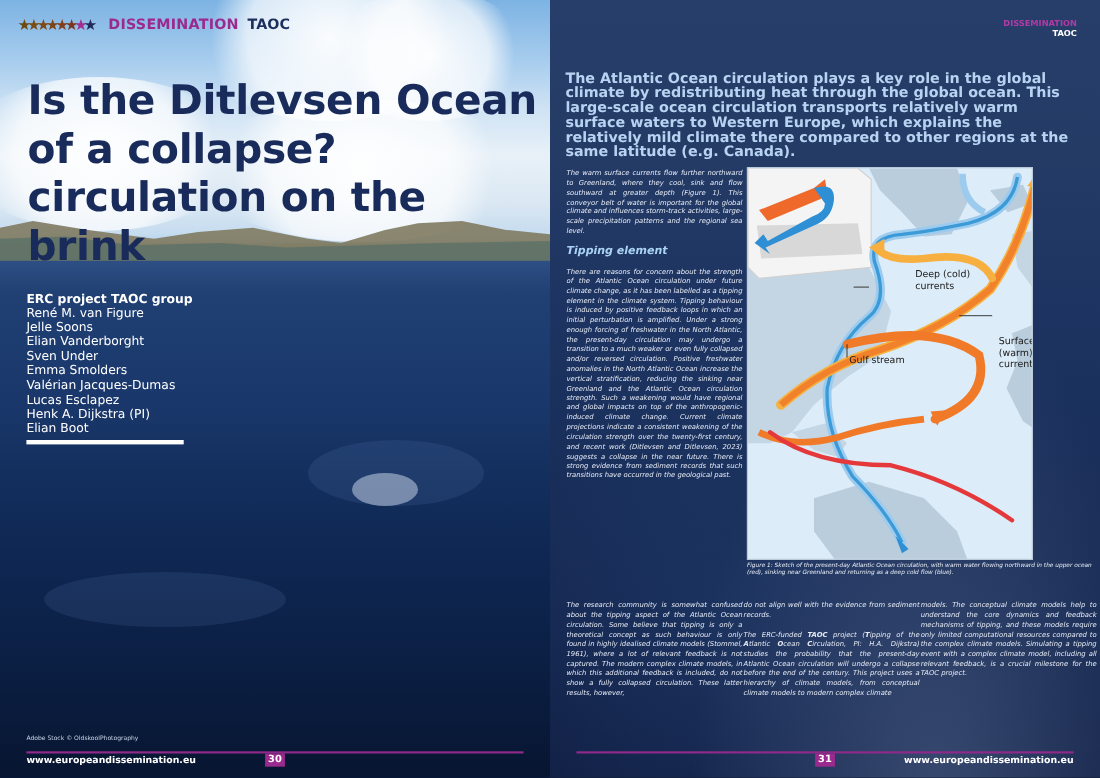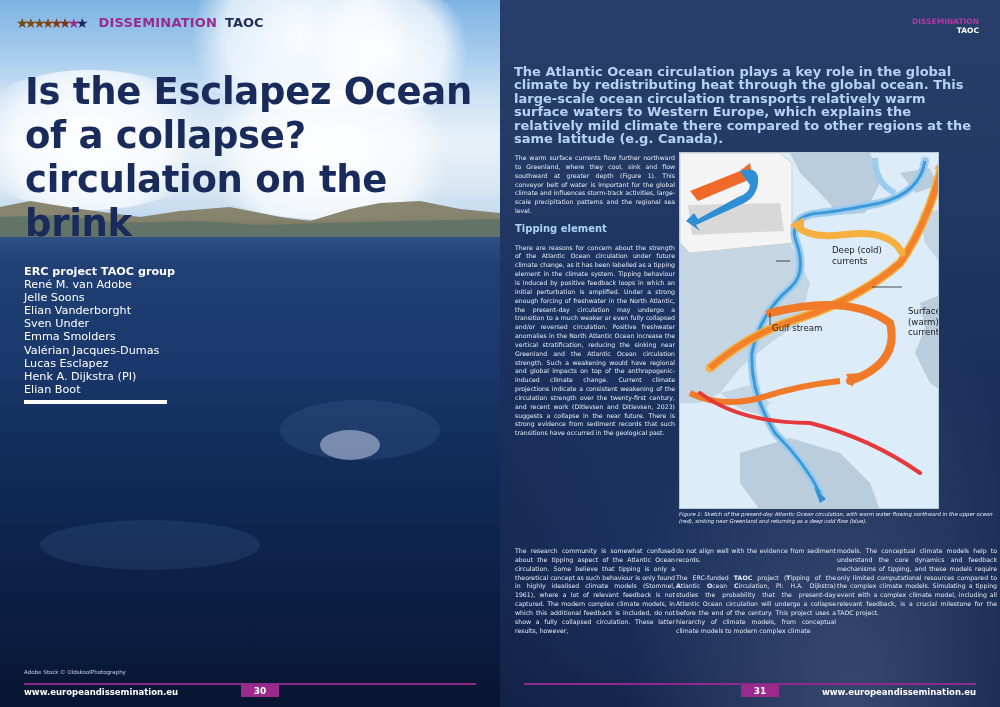--- a/index.html
+++ b/index.html
@@ -34,38 +34,38 @@
     font-size: 37px; line-height: 44px; color: #182b5a; letter-spacing: -0.3px;
   }
 
   .authors { position: absolute; left: 24px; top: 265px; color: #fff; font-size: 11.2px; line-height: 13.1px; }
   .authors .group { font-weight: bold; }
   .authors-bar { position: absolute; left: 24px; top: 400px; width: 143px; height: 4px; background: #fff; }
 
   .photo-credit { position: absolute; left: 24px; top: 669px; font-size: 5.5px; color: #c9d4e6; }
 
   .footer-line { position: absolute; top: 683px; height: 2px; background: #8e2a8a; }
-  .page-num { position: absolute; top: 685px; width: 38px; height: 12px; background: #9b2a8e; color: #fff; font-size: 9px; font-weight: bold; text-align: center; line-height: 12px; }
+  .page-num { position: absolute; top: 685px; width: 18px; height: 12px; background: #9b2a8e; color: #fff; font-size: 9px; font-weight: bold; text-align: center; line-height: 12px; }
   .footer-url { position: absolute; top: 687px; font-size: 8.5px; font-weight: bold; color: #fff; }
 
   
   .page-right {
     position: relative; width: 500px; height: 707px; overflow: hidden;
     background:
       radial-gradient(ellipse at 70% 105%, rgba(90,110,150,0.55) 0%, rgba(30,50,90,0) 45%),
       radial-gradient(ellipse at 30% 80%, rgba(40,70,120,0.35) 0%, rgba(30,50,90,0) 40%),
       linear-gradient(180deg, #263e69 0%, #243b66 20%, #1d3462 40%, #182d58 60%, #142750 80%, #111f44 100%);
   }
   .header-right { position: absolute; right: 21px; top: 17px; text-align: right; font-weight: bold; font-size: 7.5px; line-height: 9px; }
   .header-right .d { color: #b33aa6; }
   .header-right .t { color: #fff; }
 
   .intro { position: absolute; left: 14px; top: 65px; width: 460px; color: #b8d3f2; font-size: 13px; line-height: 13.4px; font-weight: bold; }
 
-  .col { position: absolute; color: #e6ebf5; font-size: 6.2px; line-height: 8.85px; text-align: justify; }
+  .col { position: absolute; color: #e6ebf5; font-size: 6.2px; line-height: 8.85px; text-align: justify; font-style: italic; }
   .col p { margin-bottom: 8.85px; }
   .subhead { color: #a9d2f3; font-size: 10px; font-weight: bold; margin: 4px 0 10px 0; }
 
   .figure { position: absolute; left: 179px; top: 152px; width: 260px; height: 357px; background: #dcecf8; border: 1px solid #b8c9d8; overflow: hidden; }
   .fig-label { position: absolute; font-size: 8.6px; line-height: 10.5px; color: #1a1a1a; }
   .caption { position: absolute; left: 179px; top: 511px; width: 318px; font-size: 5.3px; line-height: 7px; color: #e9eef6; font-style: italic; }
 </style>
 </head>
 <body>
 
@@ -96,28 +96,28 @@
           <span style="color:#823e19">★</span>
           <span style="color:#7c3620">★</span>
           <span style="color:#a02d8f">★</span>
           <span style="color:#1e2a5a">★</span>
       </div>
       <span class="kicker-diss">DISSEMINATION</span>
       <span class="kicker-taoc">TAOC</span>
     </div>
 
     <h1 class="title">
-      <div>Is the Esclapez Ocean</div>
+      <div>Is the Ditlevsen Ocean</div>
       <div>of a collapse?</div>
       <div>circulation on the brink</div>
     </h1>
 
     <div class="authors">
       <div class="group">ERC project TAOC group</div>
-      <div>René M. van Adobe</div>
+      <div>René M. van Figure</div>
       <div>Jelle Soons</div>
       <div>Elian Vanderborght</div>
       <div>Sven Under</div>
       <div>Emma Smolders</div>
       <div>Valérian Jacques-Dumas</div>
       <div>Lucas Esclapez</div>
       <div>Henk A. Dijkstra (PI)</div>
       <div>Elian Boot</div>
     </div>
     <div class="authors-bar"></div>

